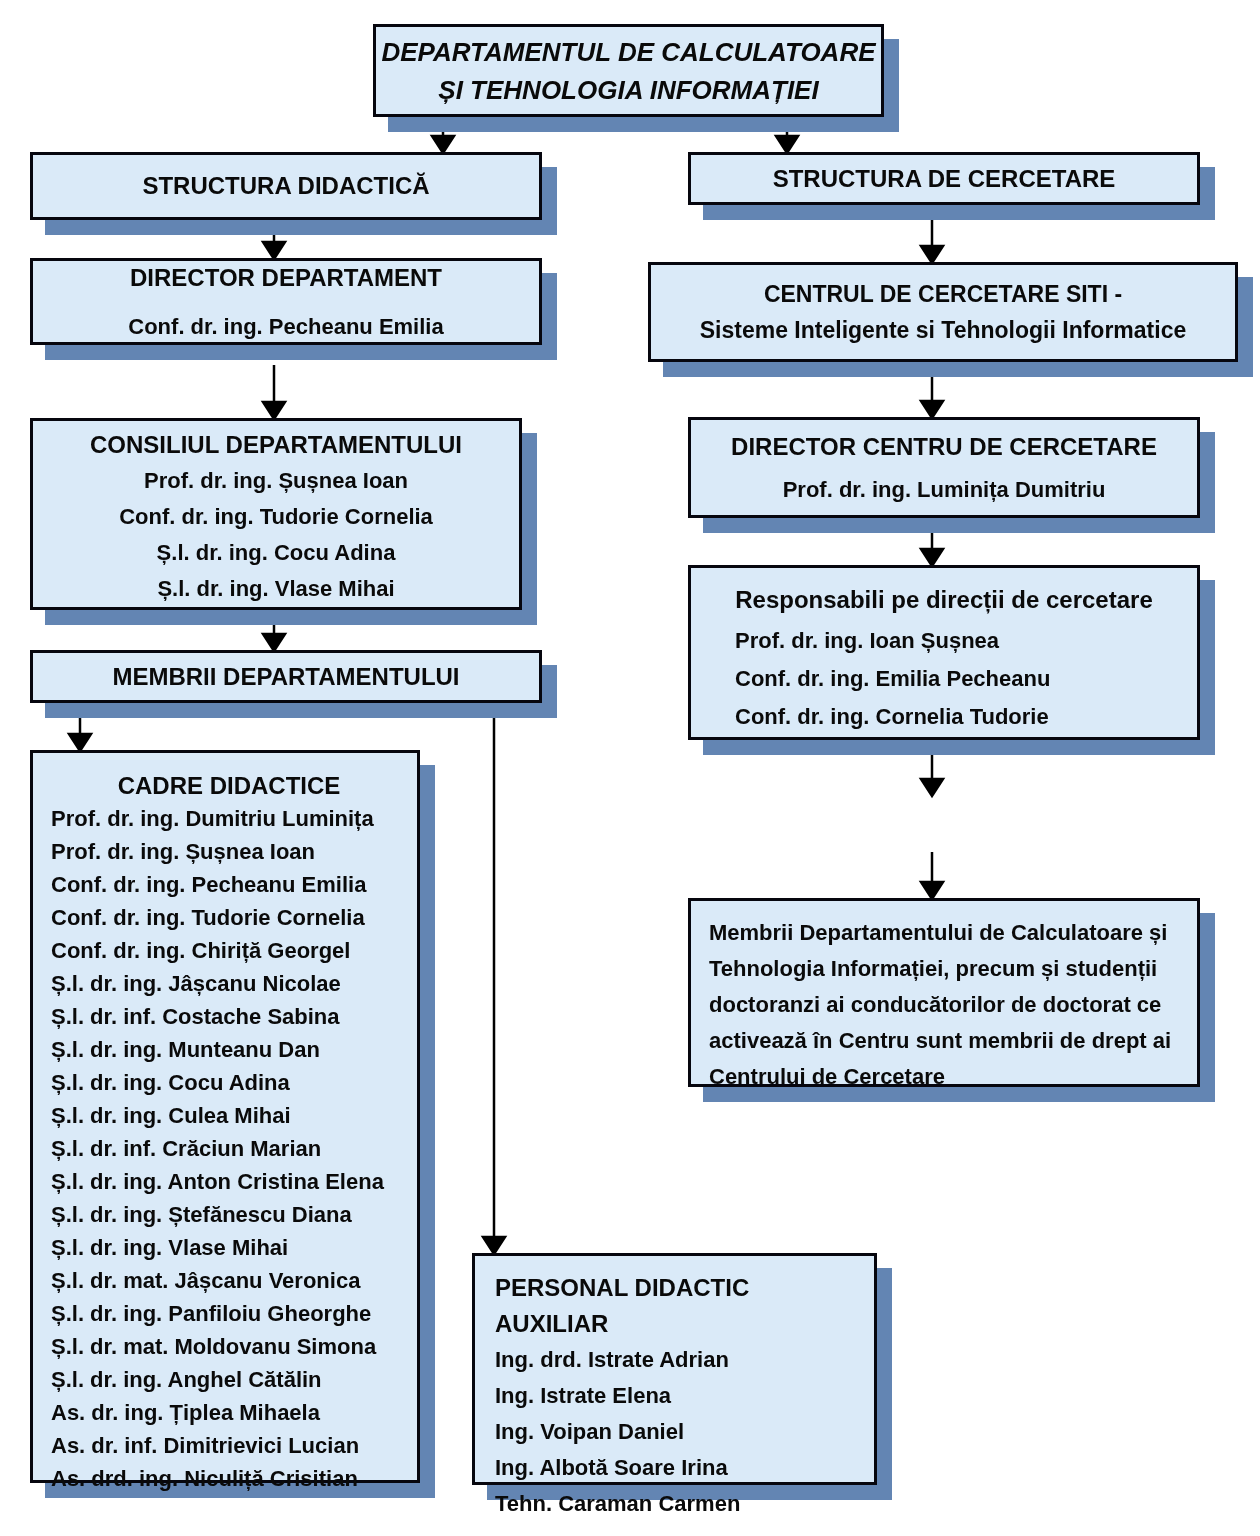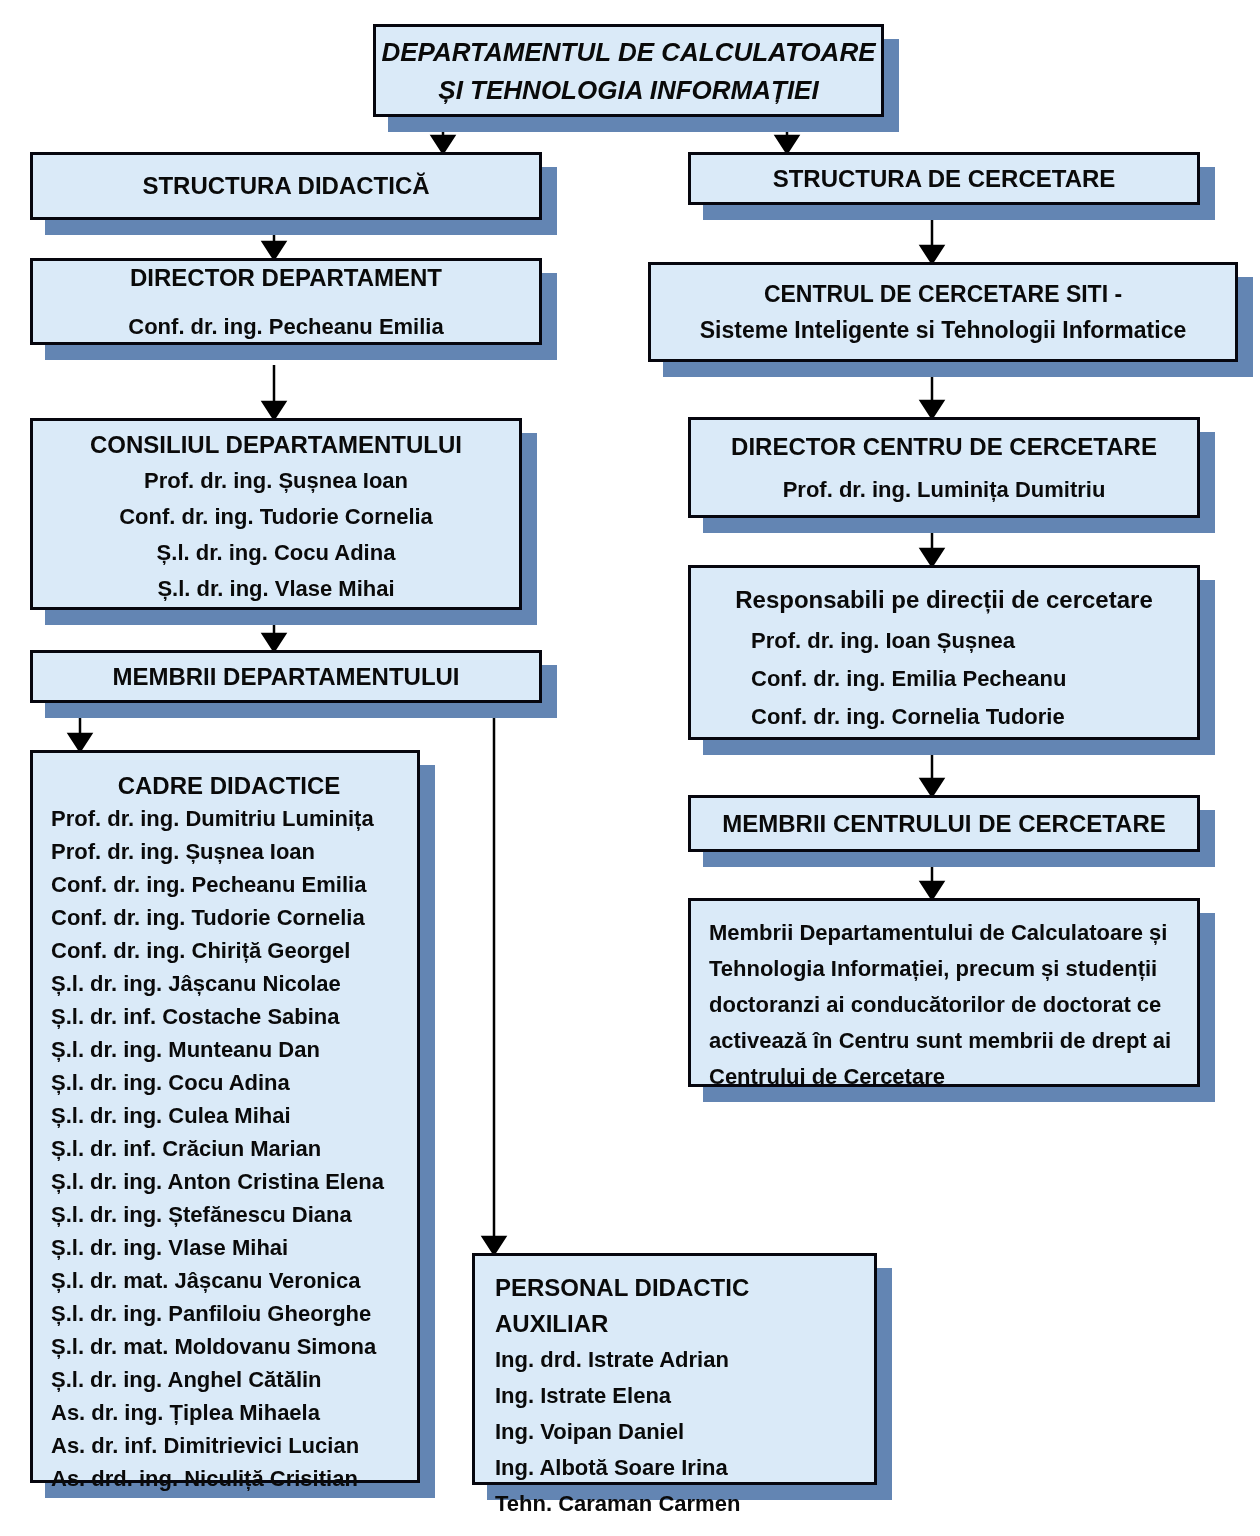--- a/index.html
+++ b/index.html
@@ -48,21 +48,21 @@
   #box-centrul           {left:648px;top:262px; width:590px;height:100px;}
   #box-director-centru   {left:688px;top:417px; width:512px;height:101px;gap:8px;}
   #box-responsabili      {left:688px;top:565px; width:512px;height:175px;padding-top:14px;}
   #box-membrii-centru    {left:688px;top:795px; width:512px;height:57px;}
   #box-nota              {left:688px;top:898px; width:512px;height:189px;padding:14px 16px 0 18px;}
 
   #box-centrul .hdr{font-size:23px;line-height:36px;}
   #box-consiliul .name{line-height:36px;}
   #box-personal .name{line-height:36px;}
   #box-responsabili{box-sizing:border-box;}
-  #box-responsabili .resp-names{align-self:flex-start;text-align:left;padding-left:60px;margin-top:4px;}
+  #box-responsabili .resp-names{align-self:flex-start;text-align:left;padding-left:44px;margin-top:4px;}
   #box-responsabili .name{line-height:38px;}
   #box-nota{font-size:22px;line-height:36px;text-align:left;}
 </style>
 </head>
 <body>
 
 <div id="canvas">
 
   <svg id="svg-connectors" width="1260" height="1536" viewBox="0 0 1260 1536">
     <g stroke="#000000" stroke-width="2.5" fill="#000000">
@@ -185,21 +185,18 @@
 
   <div id="box-responsabili" class="box center-col" style="justify-content:flex-start;">
     <div class="hdr">Responsabili pe direcții de cercetare</div>
     <div class="resp-names">
       <div class="name">Prof. dr. ing. Ioan Șușnea</div>
       <div class="name">Conf. dr. ing. Emilia Pecheanu</div>
       <div class="name">Conf. dr. ing. Cornelia Tudorie</div>
     </div>
   </div>
 
-  <div id="box-membrii-centru" class="box center-col">
-    <div class="hdr">MEMBRII CENTRULUI DE CERCETARE</div>
-  </div>
 
   <div id="box-nota" class="box">
     <div>Membrii Departamentului de Calculatoare și Tehnologia Informației, precum și studenții doctoranzi ai conducătorilor de doctorat ce activează în Centru sunt membrii de drept ai Centrului de Cercetare</div>
   </div>
 
 </div>
 
 </body></html>

